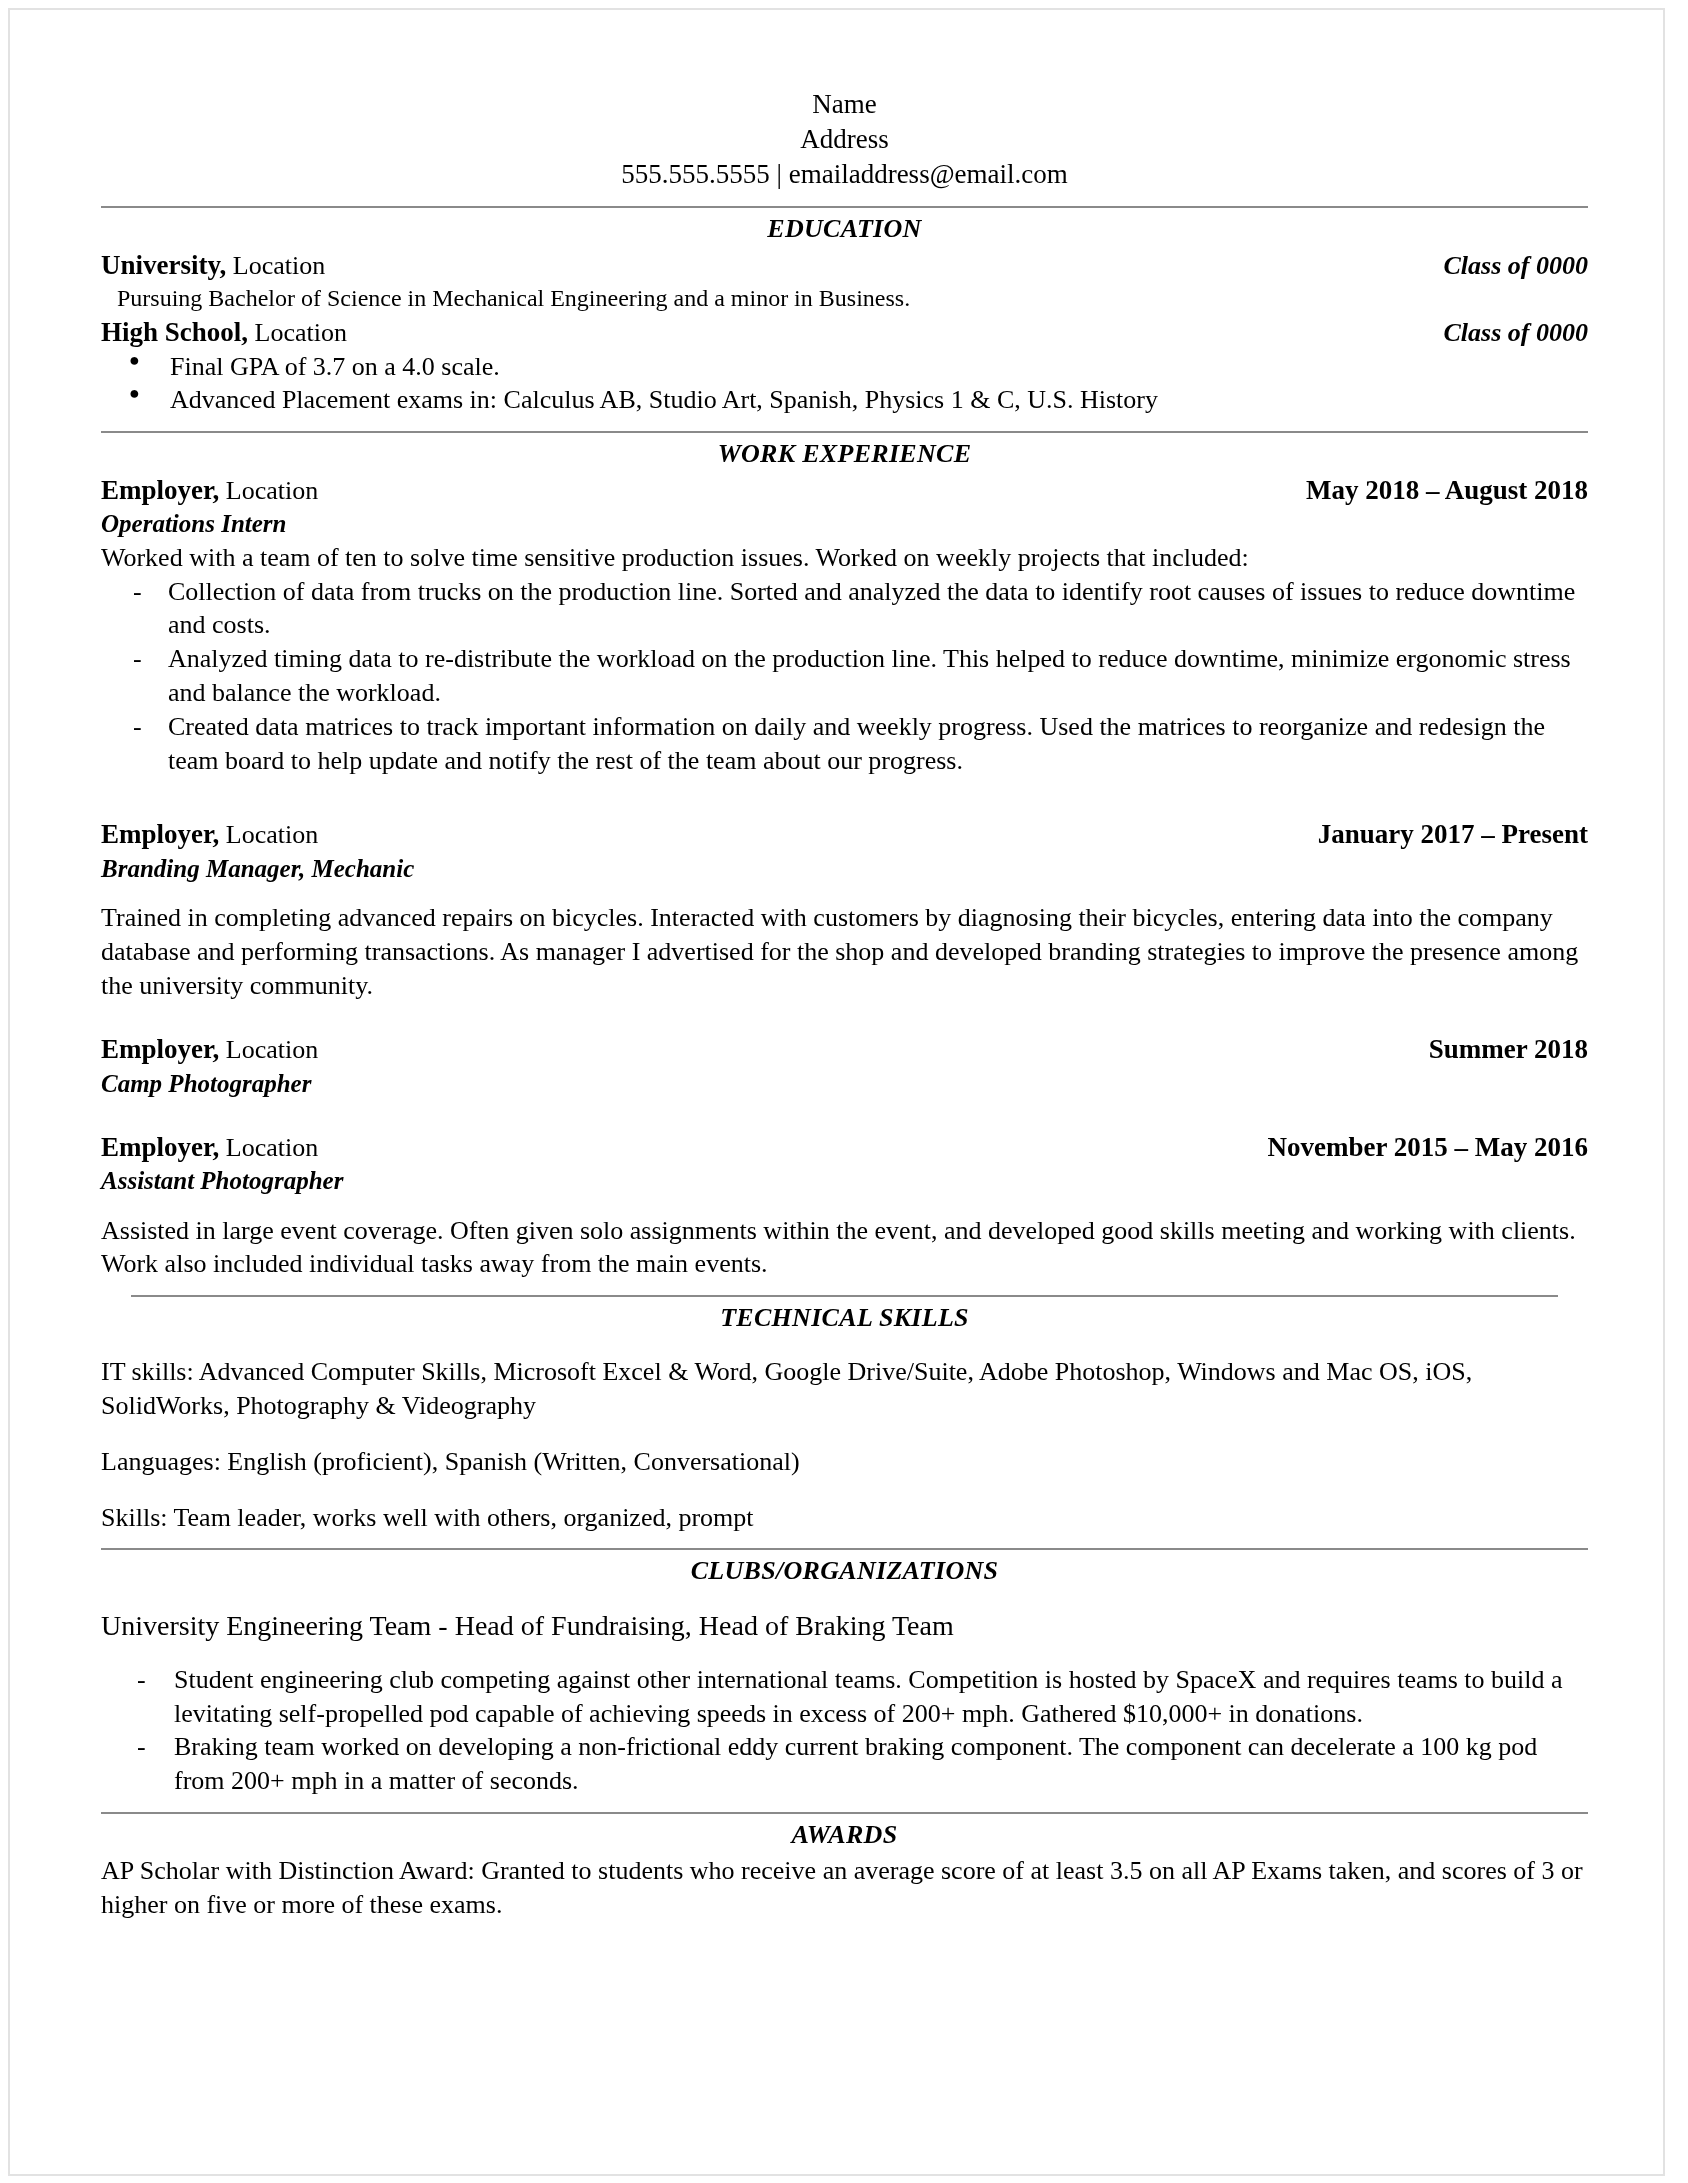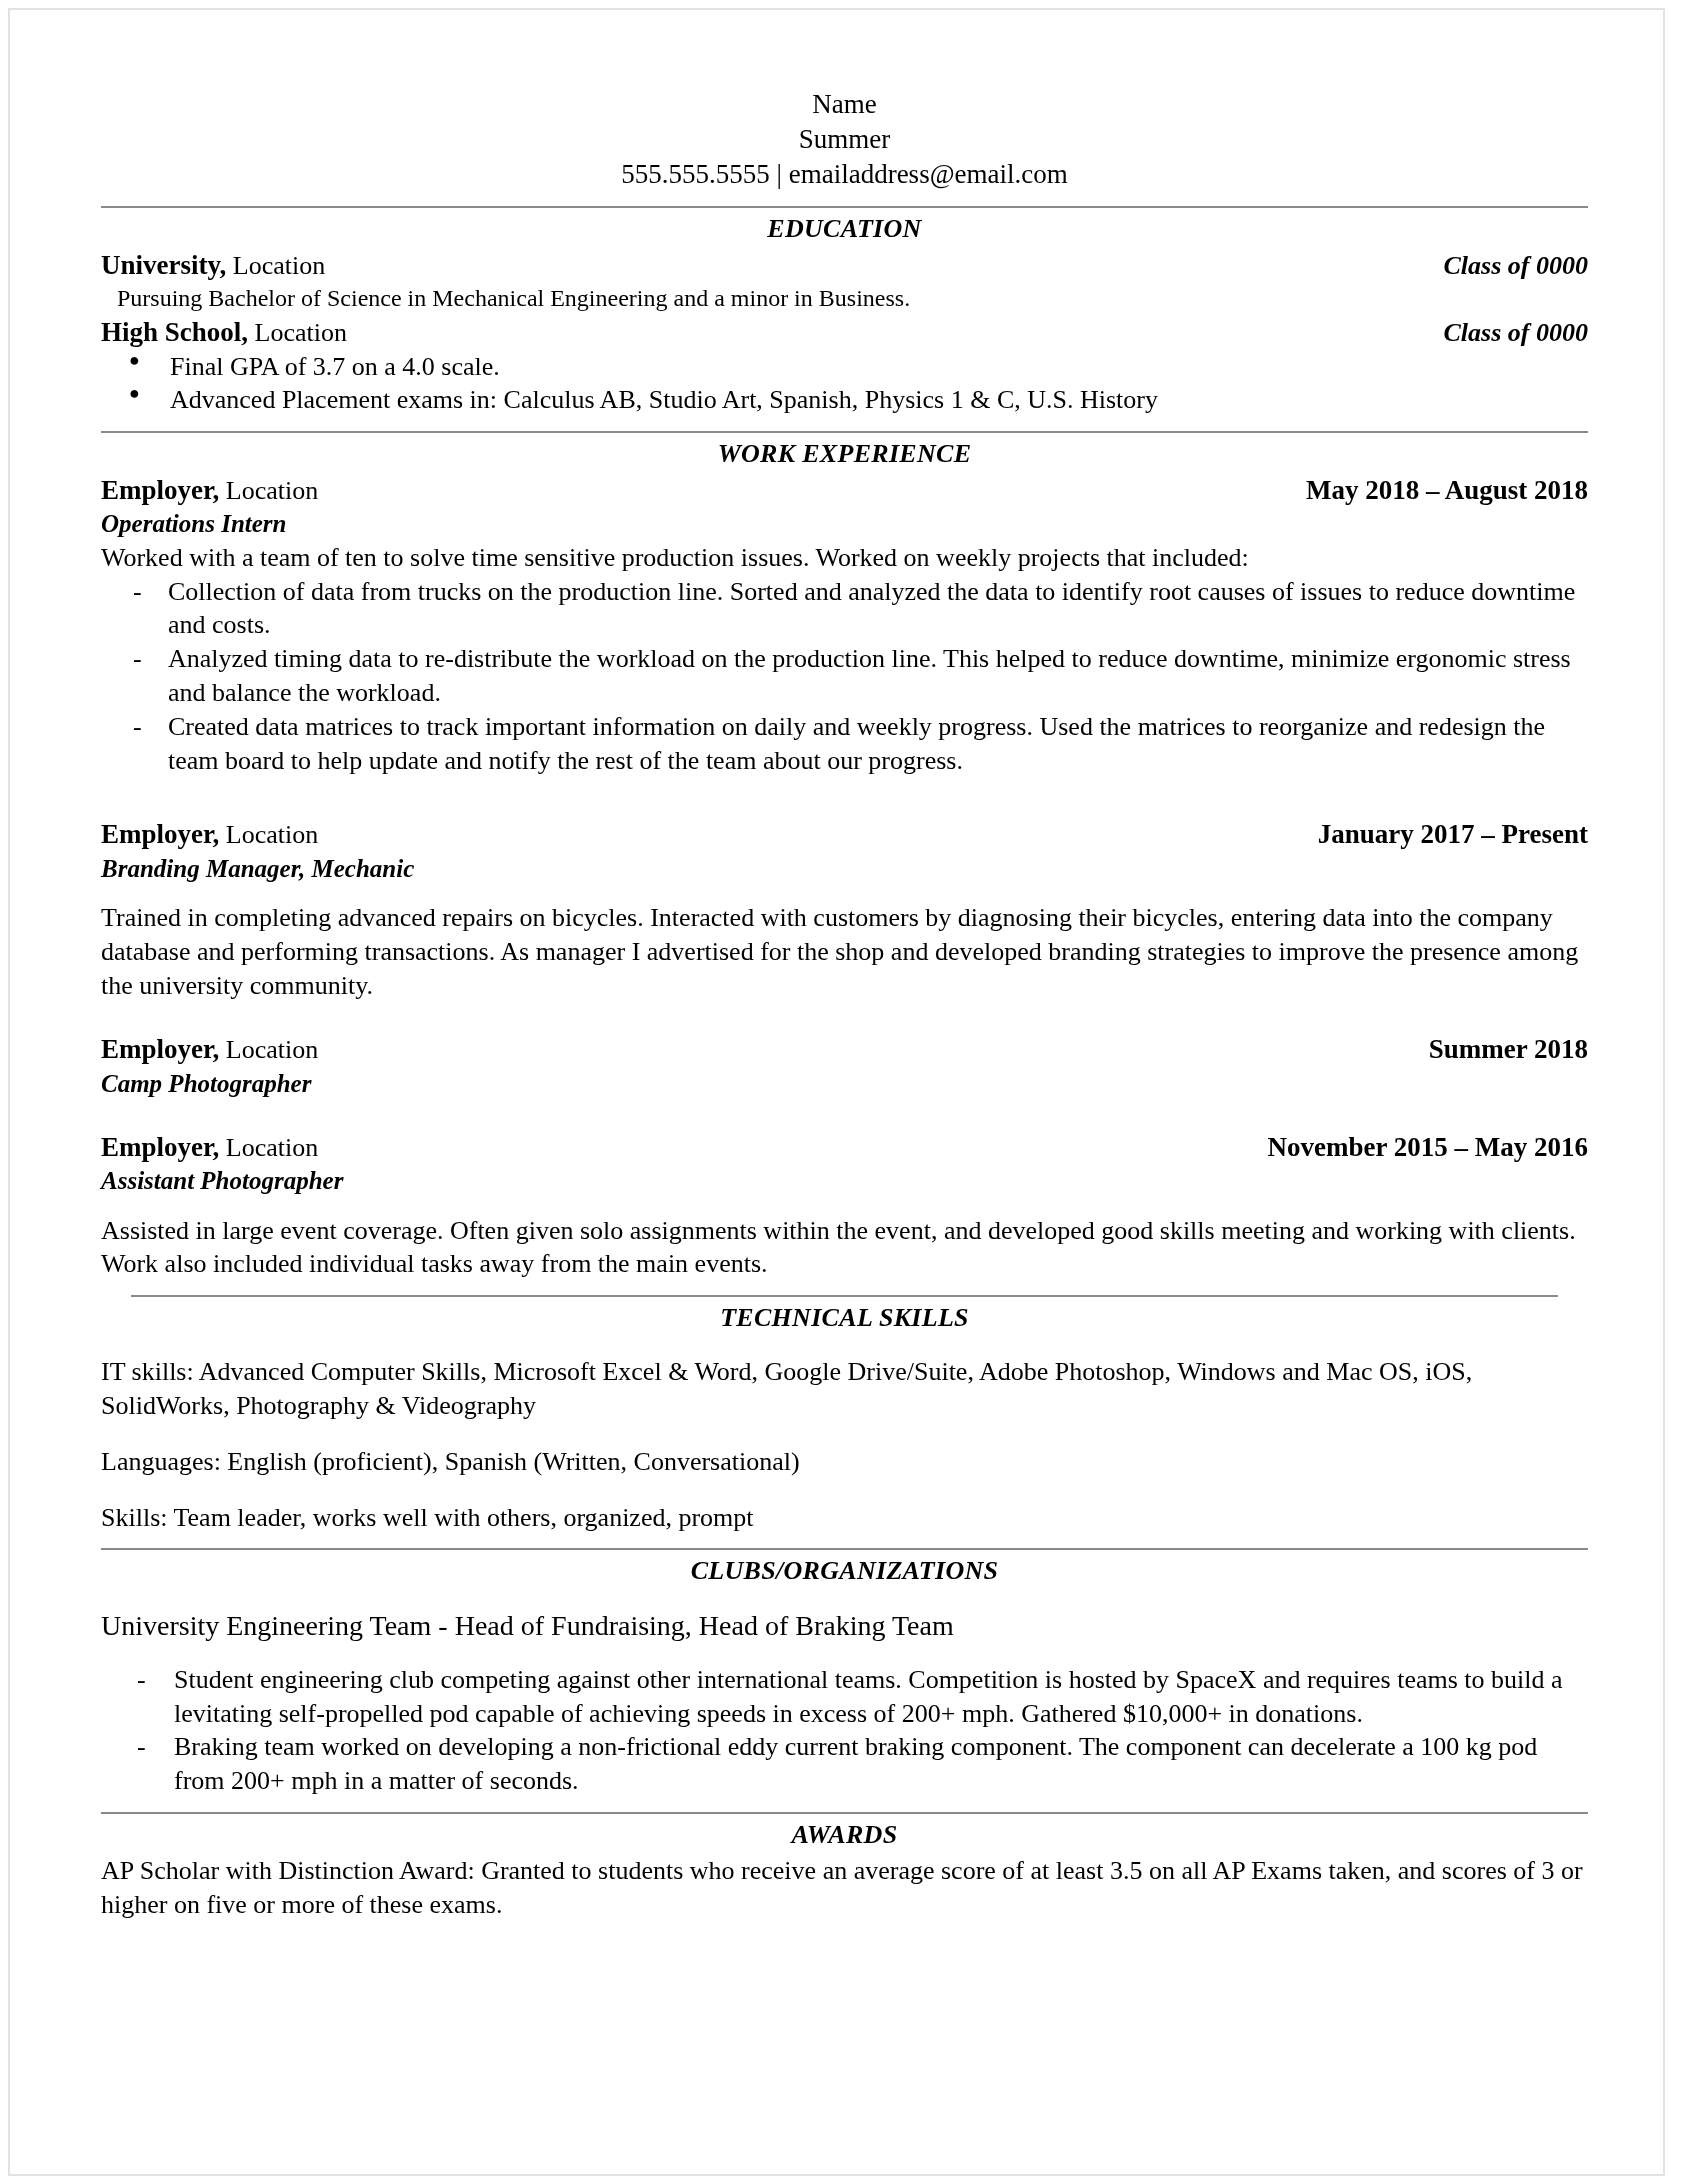--- a/index.html
+++ b/index.html
@@ -165,21 +165,21 @@
 </head>
 <body>
 
 <div class="page">
   <div class="page-frame"></div>
 
   <div class="sheet">
 
     <div class="doc-header">
       <div>Name</div>
-      <div>Summer</div>
+      <div>Address</div>
       <div>555.555.5555 | emailaddress@email.com</div>
     </div>
 
     <hr class="rule full">
 
     <div class="section-title">EDUCATION</div>
 
     <div class="row">
       <span class="left"><span class="org-name">University,</span><span class="org-loc"> Location</span></span>
       <span class="right date-bi">Class of 0000</span>

